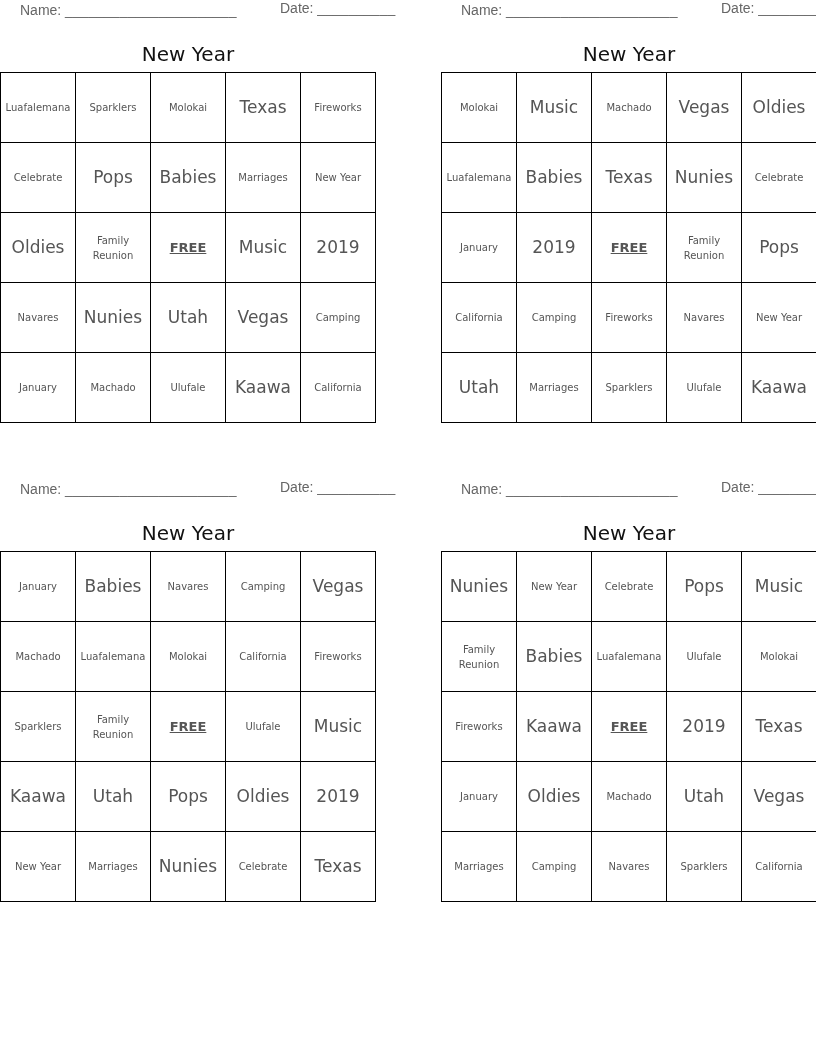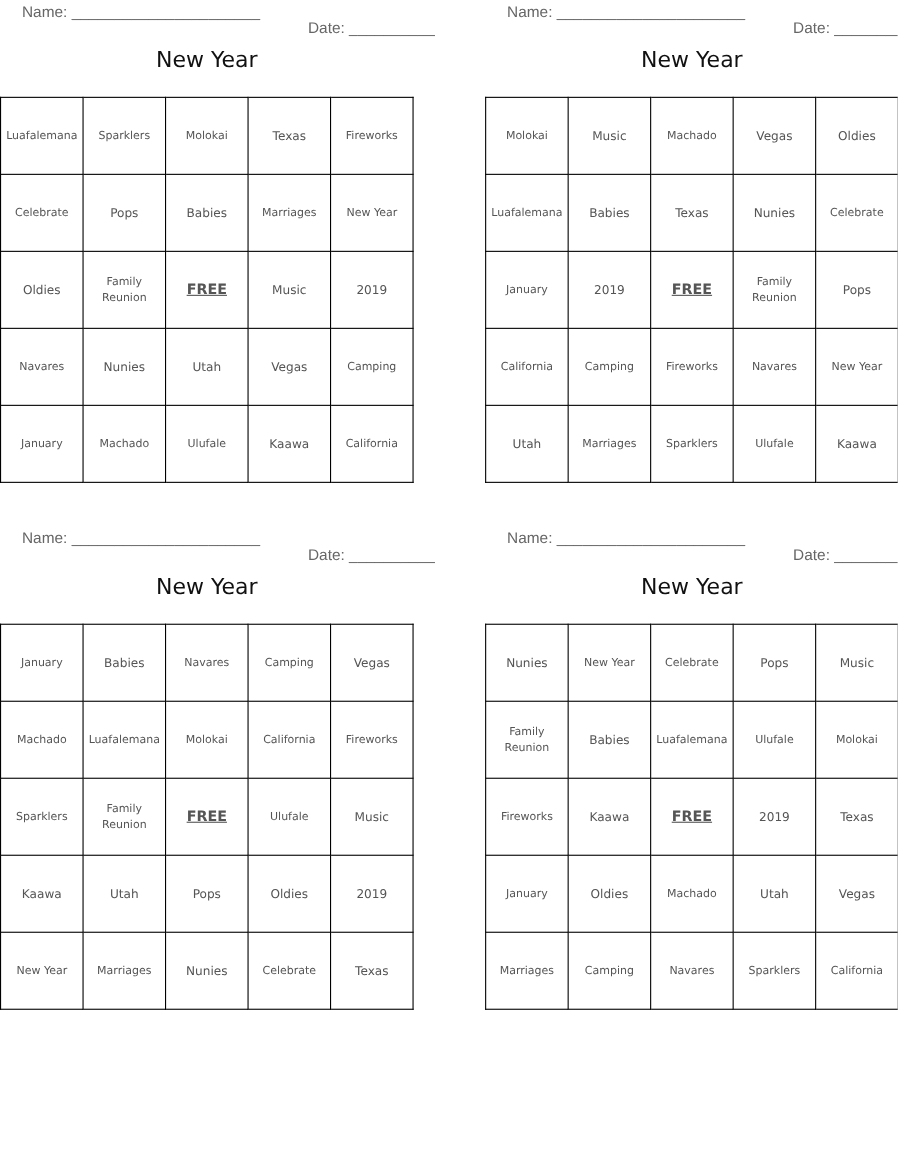--- a/index.html
+++ b/index.html
@@ -1,24 +1,24 @@
 <!DOCTYPE html>
 <html><head>
 <meta charset="utf-8">
 <style>
   html, body { margin: 0; padding: 0; background: #fff; }
   body { width: 816px; height: 1056px; position: relative; overflow: hidden; font-family: "DejaVu Sans", sans-serif; }
   .card { position: absolute; width: 376px; }
   .header { position: absolute; top: 0; left: 0; width: 376px; height: 20px; font-family: "Liberation Sans", sans-serif; font-size: 14px; color: #666; margin-left: 20px; }
   .header .name { position: absolute; left: 0; top: 2px; }
-  .header .date { position: absolute; left: 260px; top: 17px; }
+  .header .date { position: absolute; left: 260px; top: 0; }
   .title { position: absolute; top: 42px; left: 0; width: 376px; text-align: center; font-size: 20px; color: #111; }
-  .grid { position: absolute; top: 88px; left: 0; border-collapse: collapse; table-layout: fixed; }
+  .grid { position: absolute; top: 72px; left: 0; border-collapse: collapse; table-layout: fixed; }
   .grid td { border: 1.5px solid #000; width: 74px; height: 69px; padding: 0; text-align: center; vertical-align: middle; color: #555; font-size: 10px; line-height: 15px; }
-  .grid td.big { font-size: 11px; }
+  .grid td.big { font-size: 17px; }
   .grid td.free { font-size: 13px; font-weight: bold; text-decoration: underline; }
 </style>
 </head>
 <body>
 
 <div id="page">
     <div class="card" style="left: 0px; top: 0px;">
     <div class="header">
       <span class="name">Name: ______________________</span>
       <span class="date">Date: __________</span>

